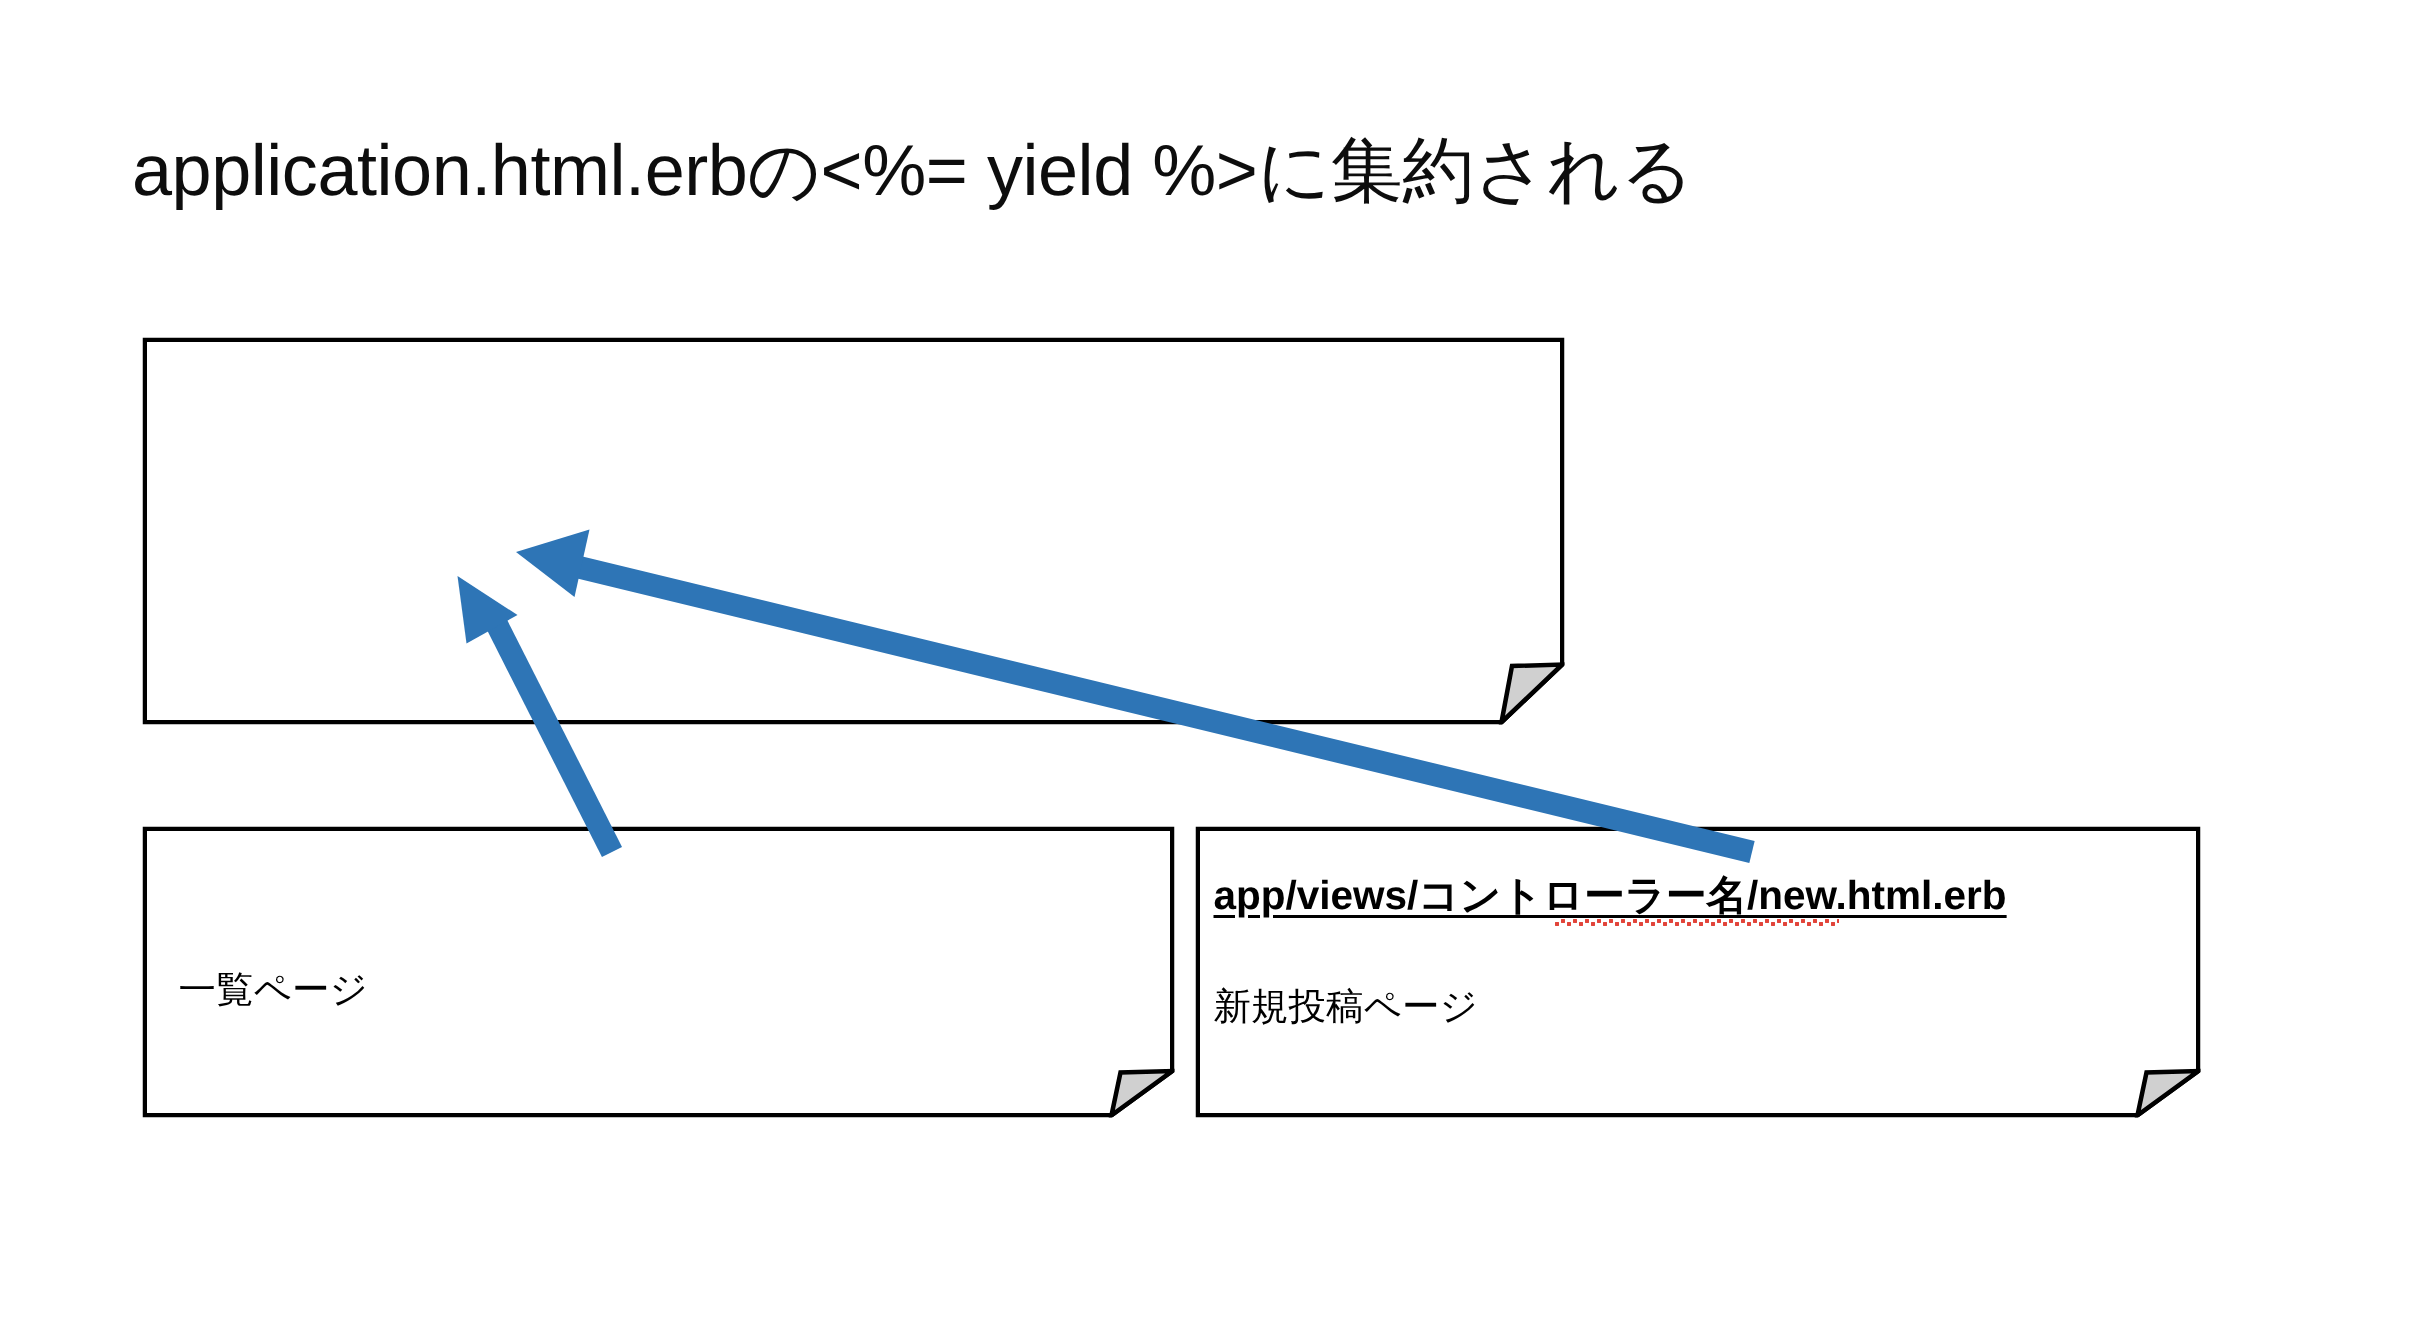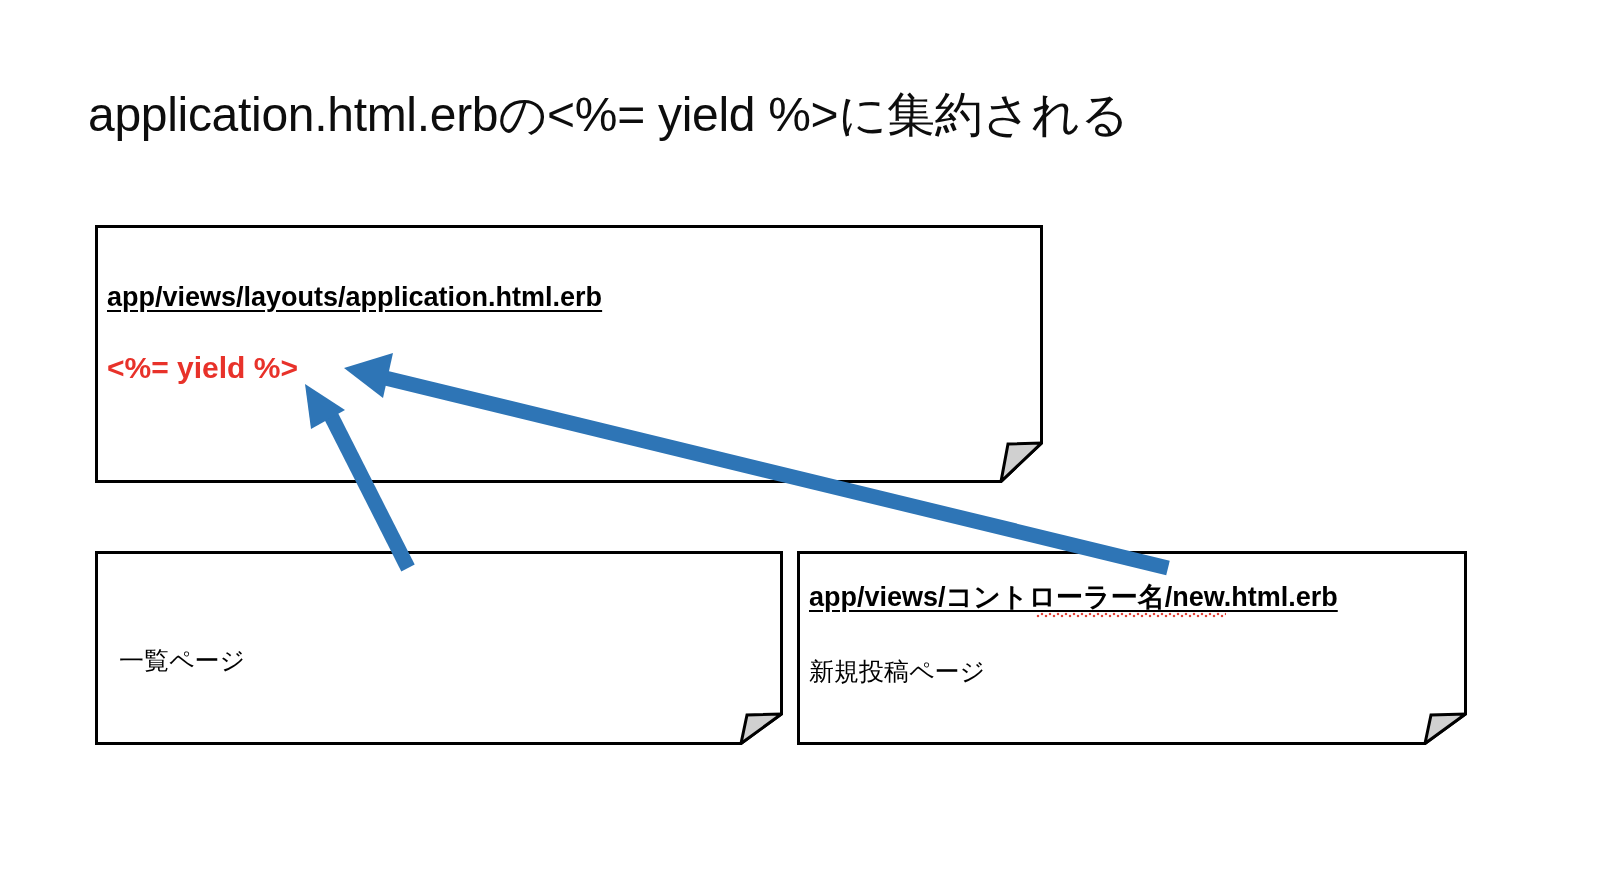--- a/index.html
+++ b/index.html
@@ -119,22 +119,20 @@
 <body>
 
 <div id="slide-title">application.html.erbの&lt;%= yield %&gt;に集約される</div>
 
 <div class="doc-shape" id="layout-doc" style="left:95px; top:225px; width:948px; height:258px;">
   <svg viewBox="0 0 948 258" preserveAspectRatio="none">
     <path class="doc-body" d="M1.5,1.5 H946.5 V218 L906,256.5 H1.5 Z"></path>
     <path class="doc-fold" d="M906,256.5 L913,219 L946.5,218 Z"></path>
   </svg>
   <div class="doc-content">
-    <div class="path-label" style="left:12px; top:56px;">app/views/layouts/application.html.erb</div>
-    <div class="yield-label" style="left:12px; top:125px;">&lt;%= yield %&gt;</div>
   </div>
 </div>
 
 <div class="doc-shape" id="index-doc" style="left:95px; top:551px; width:688px; height:194px;">
   <svg viewBox="0 0 688 194" preserveAspectRatio="none">
     <path class="doc-body" d="M1.5,1.5 H686.5 V163 L646,192.5 H1.5 Z"></path>
     <path class="doc-fold" d="M646,192.5 L652,164 L686.5,163 Z"></path>
   </svg>
   <div class="doc-content">
     <div class="desc-label" style="left:24px; top:93px;">一覧ページ</div>

